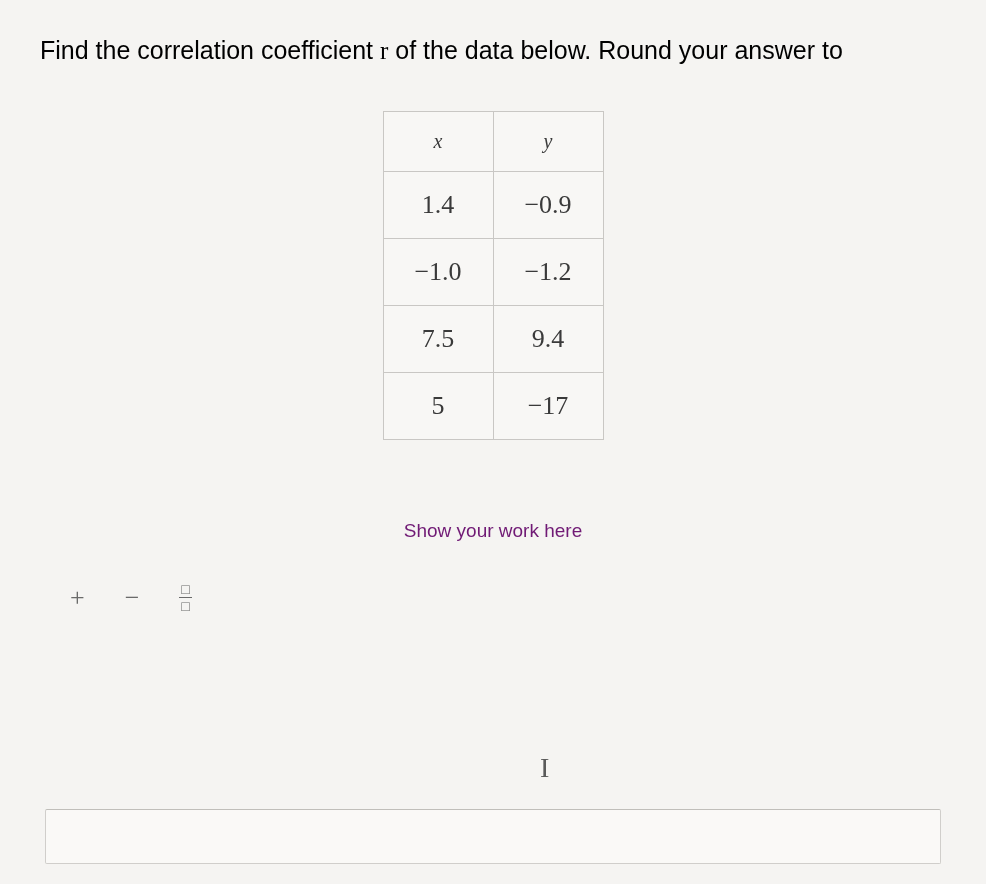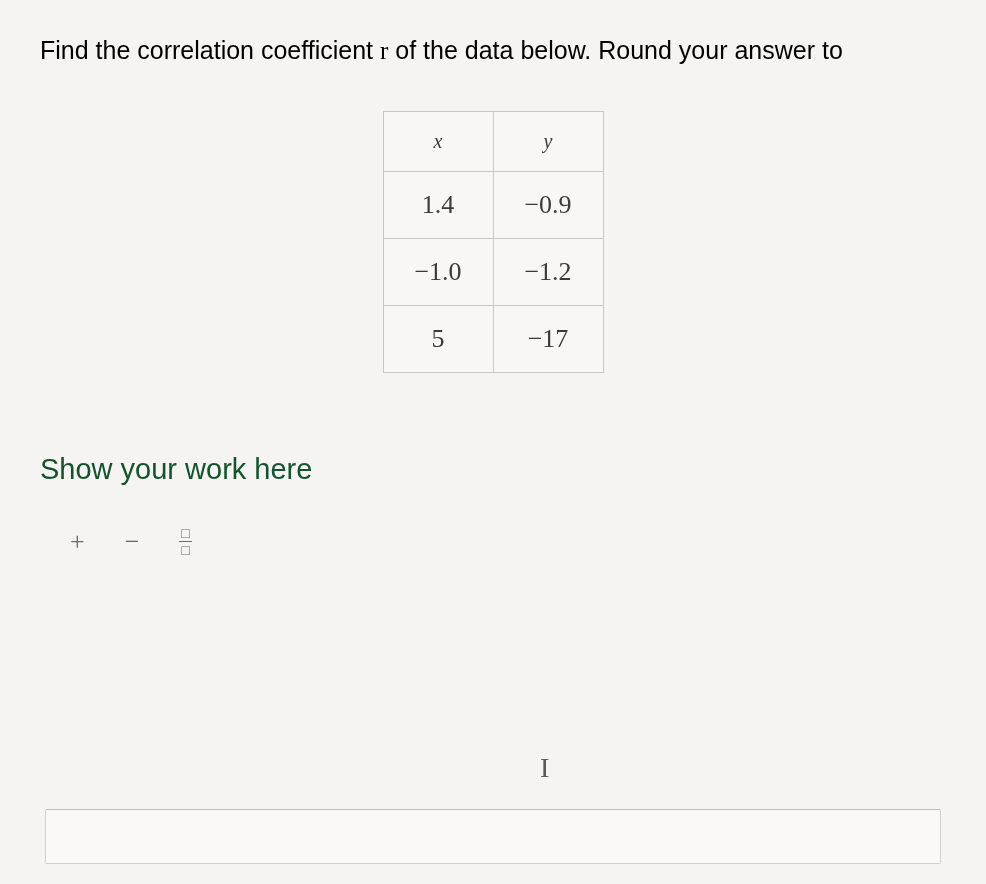--- a/index.html
+++ b/index.html
@@ -44,24 +44,25 @@
       font-size: 26px;
       color: #3a3a3a;
       min-width: 110px;
     }
     table.data th {
       font-style: italic;
       font-weight: normal;
       font-size: 20px;
     }
     .show-work {
-      font-size: 29px;
-      color: #14532d;
+      font-size: 19px;
+      color: #701a75;
       font-weight: 400;
       margin-bottom: 30px;
+      text-align: center;
     }
     .toolbar-row {
       display: flex;
       align-items: center;
       gap: 40px;
       padding: 10px 30px;
     }
     .tool-btn {
       font-size: 26px;
       color: #6a6a6a;
@@ -123,20 +124,24 @@
     <tbody>
       <tr>
         <td>1.4</td>
         <td>−0.9</td>
       </tr>
       <tr>
         <td>−1.0</td>
         <td>−1.2</td>
       </tr>
       <tr>
+        <td>7.5</td>
+        <td>9.4</td>
+      </tr>
+      <tr>
         <td>5</td>
         <td>−17</td>
       </tr>
     </tbody>
   </table>
 </div>
 
 <div class="show-work">Show your work here</div>
 
 <div class="toolbar-row">

